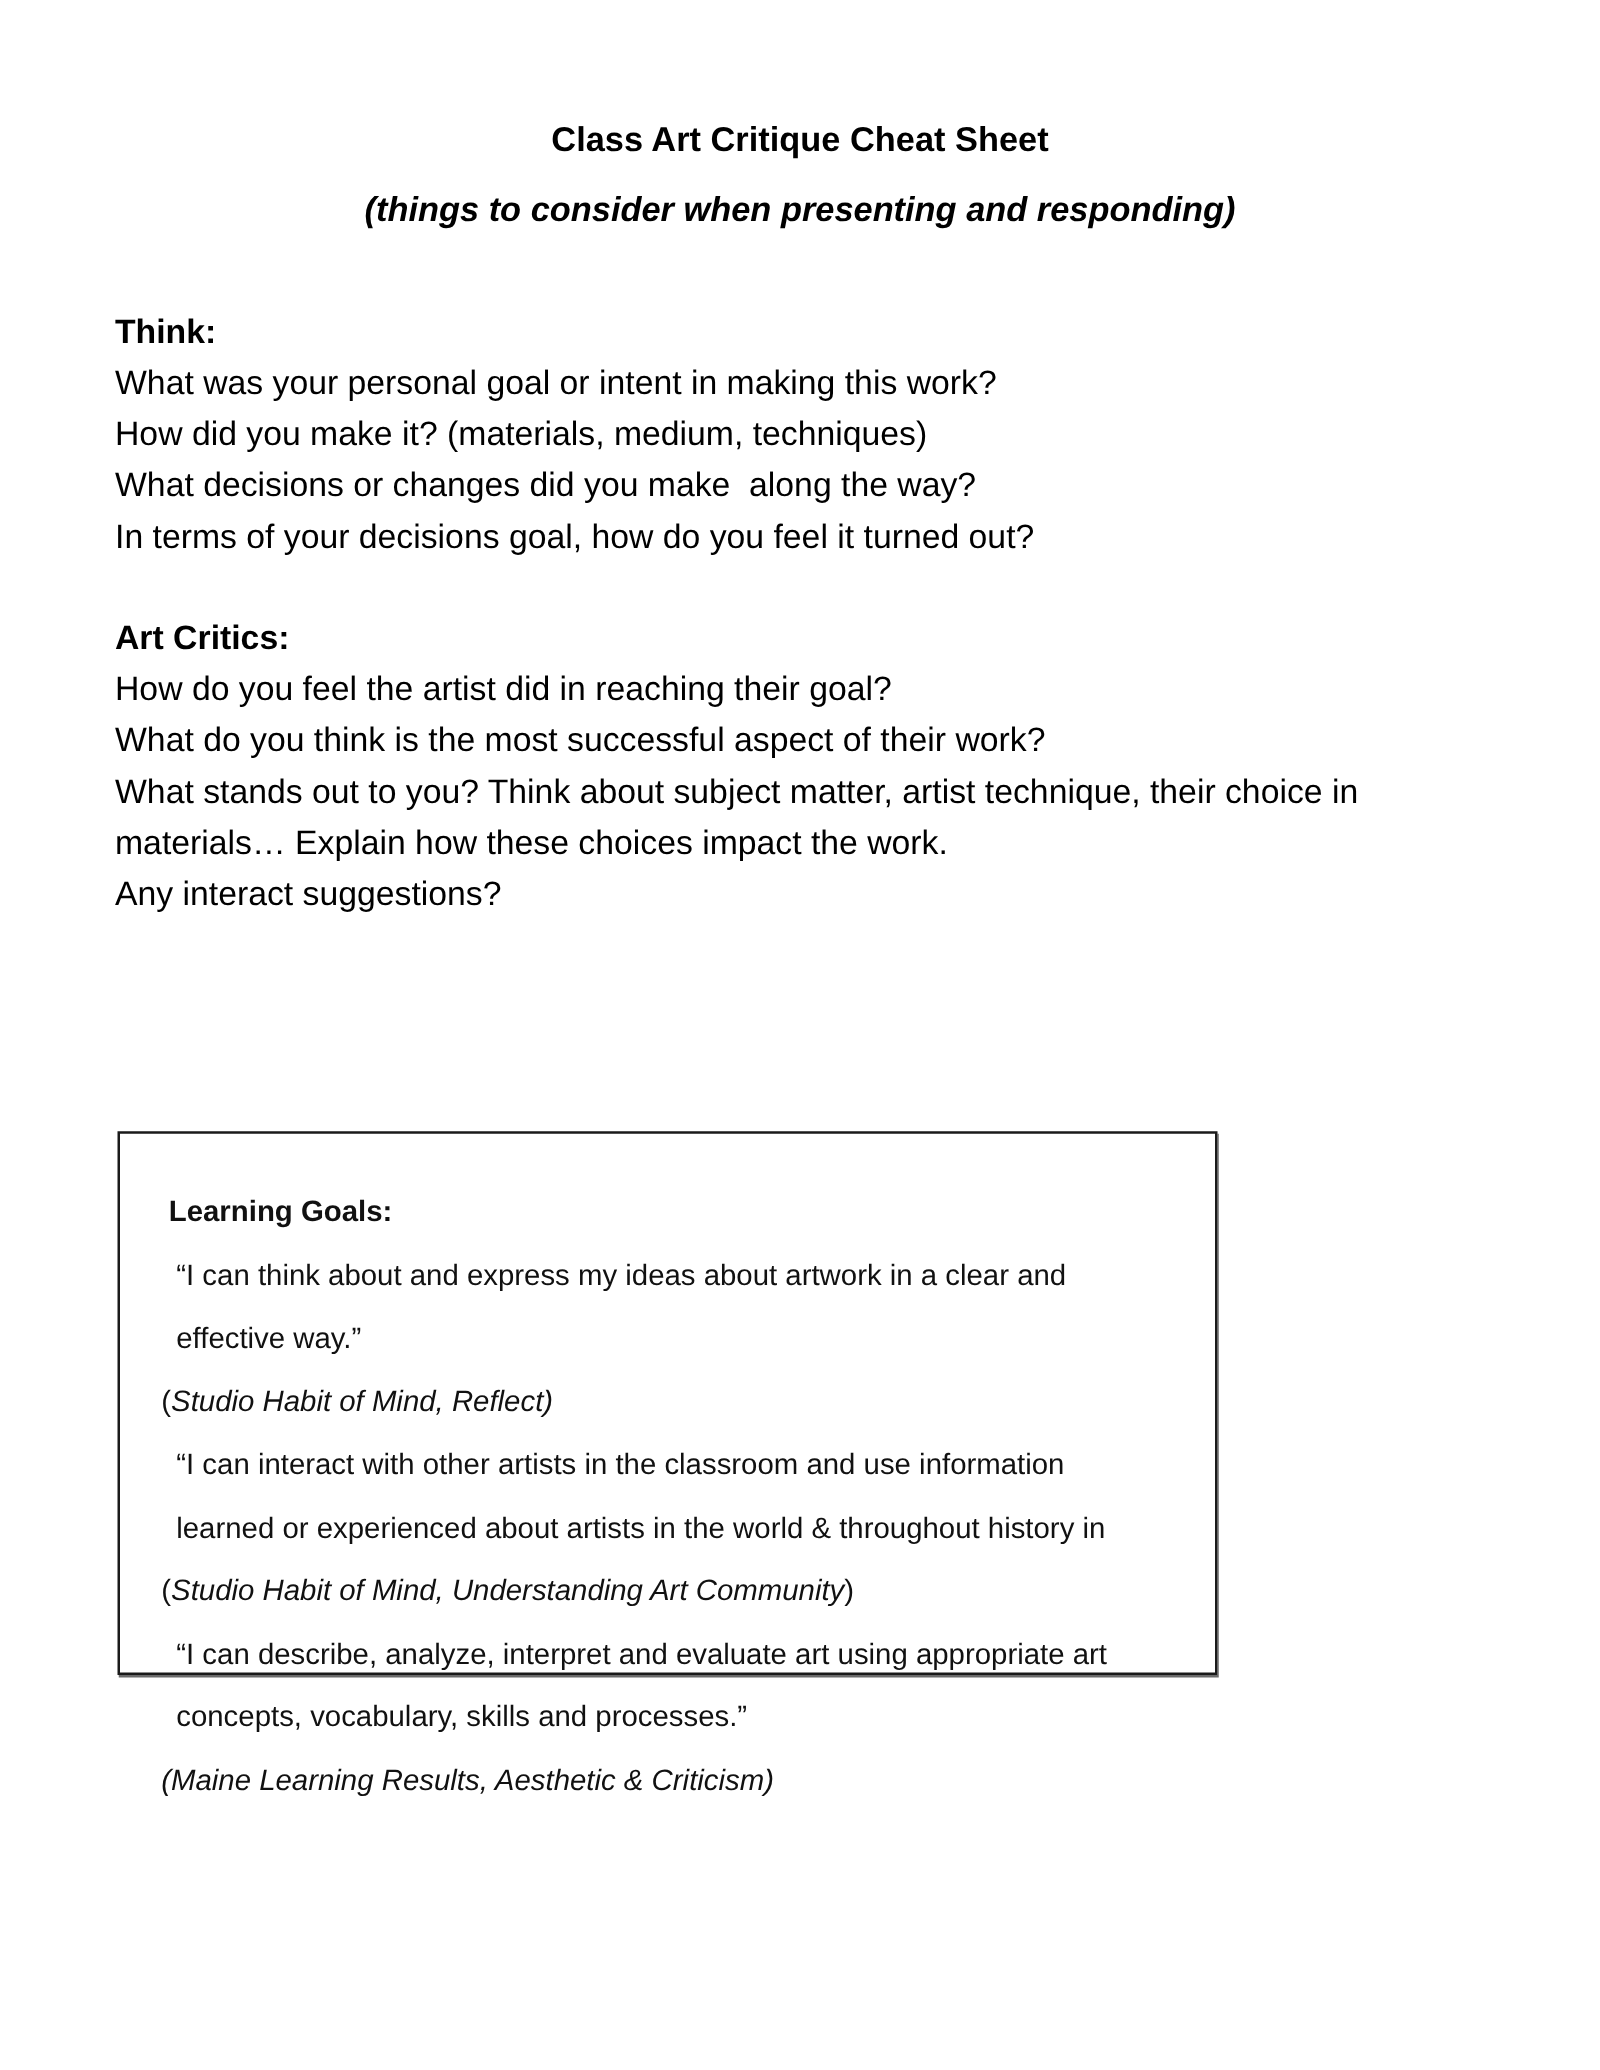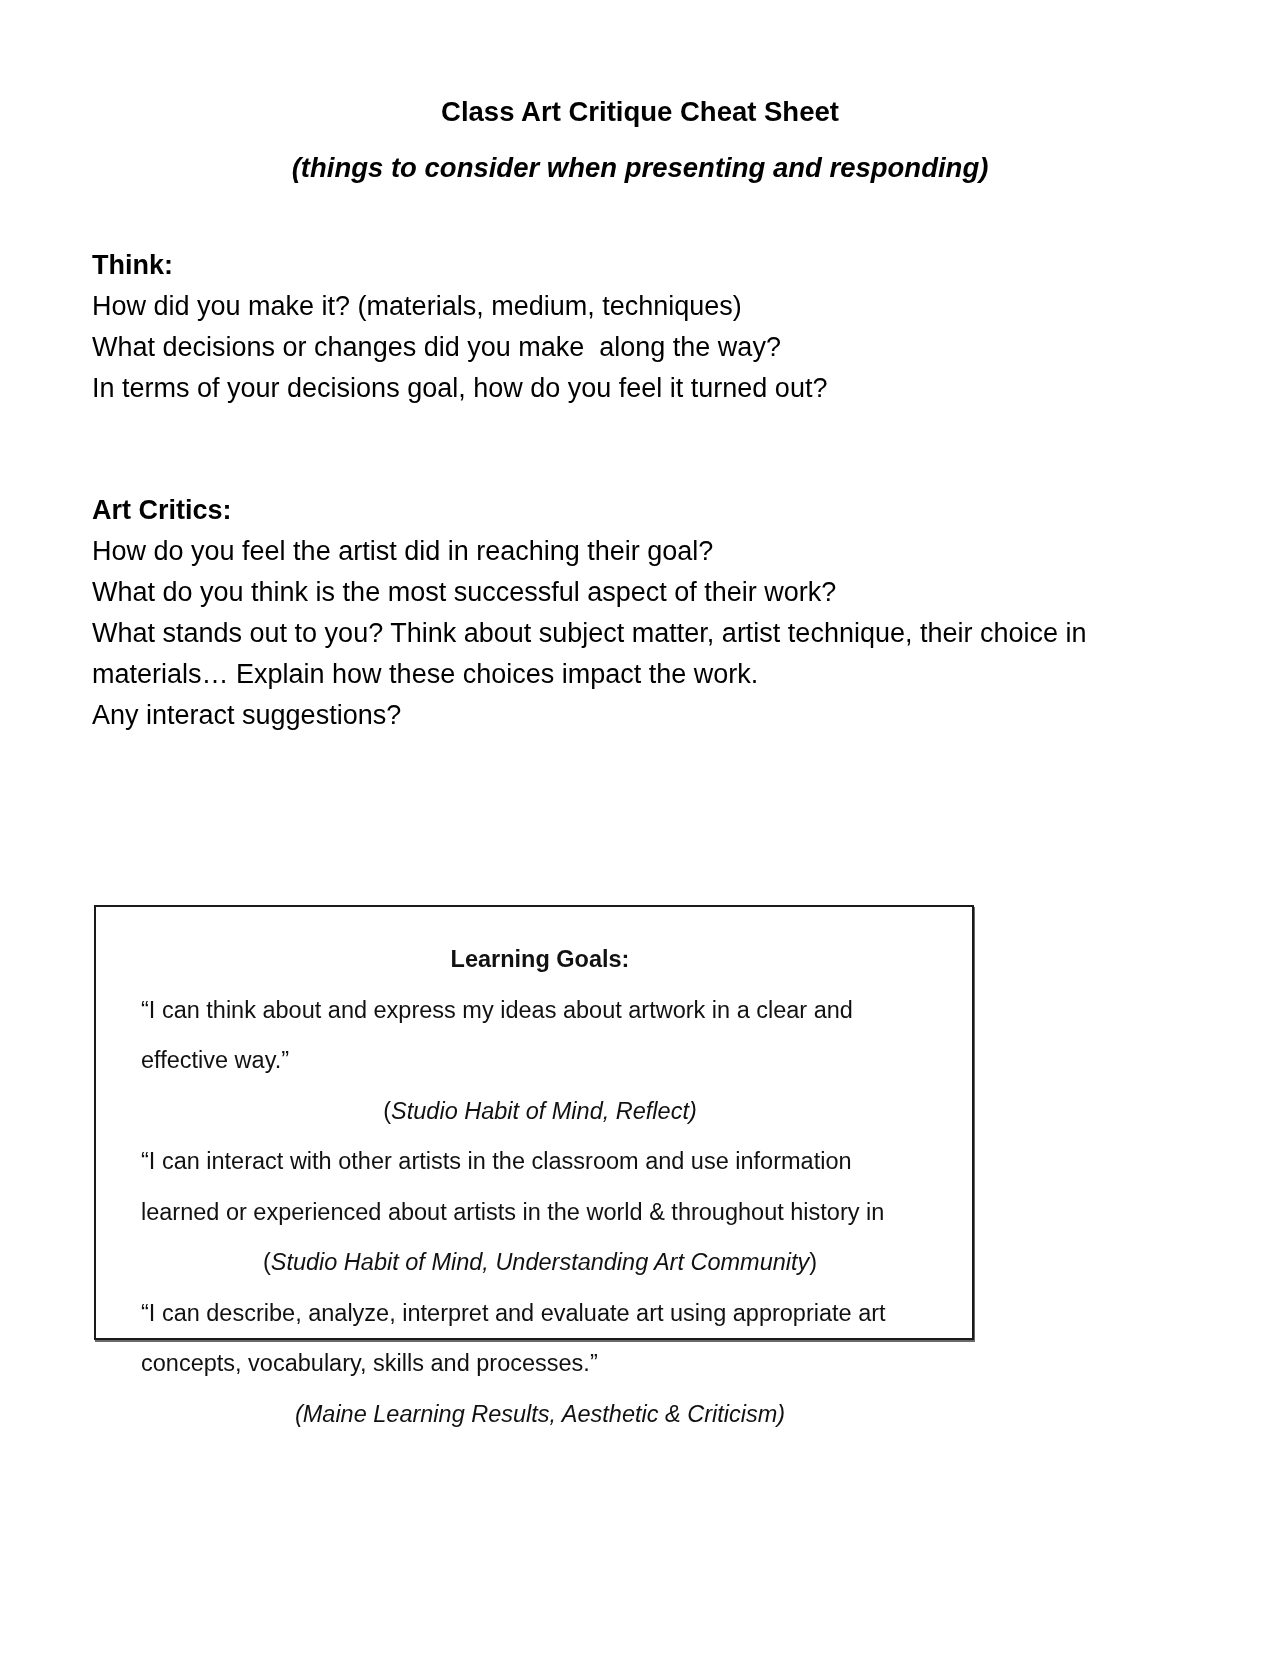--- a/index.html
+++ b/index.html
@@ -75,39 +75,39 @@
       position: absolute;
       left: 29px;
       top: 35px;
       width: 830px;
       font-size: 23.5px;
       line-height: 34.5px;
       color: #111111;
     }
     .goals-heading {
       font-weight: bold;
-      margin: 0;
-      text-align: center;
+      margin: 10px;
     }
     .goal-line { margin: 16px; }
-    .goal-source { margin: 16px; text-align: center; }
+    .goal-source { margin: 4px; }
     .goal-source i { font-style: italic; }
   </style>
 </head>
 <body>
 
 <div class="page">
 
   <div class="title-block">
     <p class="doc-title">Class Art Critique Cheat Sheet</p>
     <p class="doc-subtitle">(things to consider when presenting and responding)</p>
   </div>
 
   <div class="section section-artist">
     <p class="section-heading">Think:</p>
+    <p class="q">What was your personal goal or intent in making this work?</p>
     <p class="q">How did you make it? (materials, medium, techniques)</p>
     <p class="q">What decisions or changes did you make  along the way?</p>
     <p class="q">In terms of your decisions goal, how do you feel it turned out?</p>
   </div>
 
   <div class="section section-critics">
     <p class="section-heading">Art Critics:</p>
     <p class="q">How do you feel the artist did in reaching their goal?</p>
     <p class="q">What do you think is the most successful aspect of their work?</p>
     <p class="q">What stands out to you? Think about subject matter, artist technique, their choice in</p>

